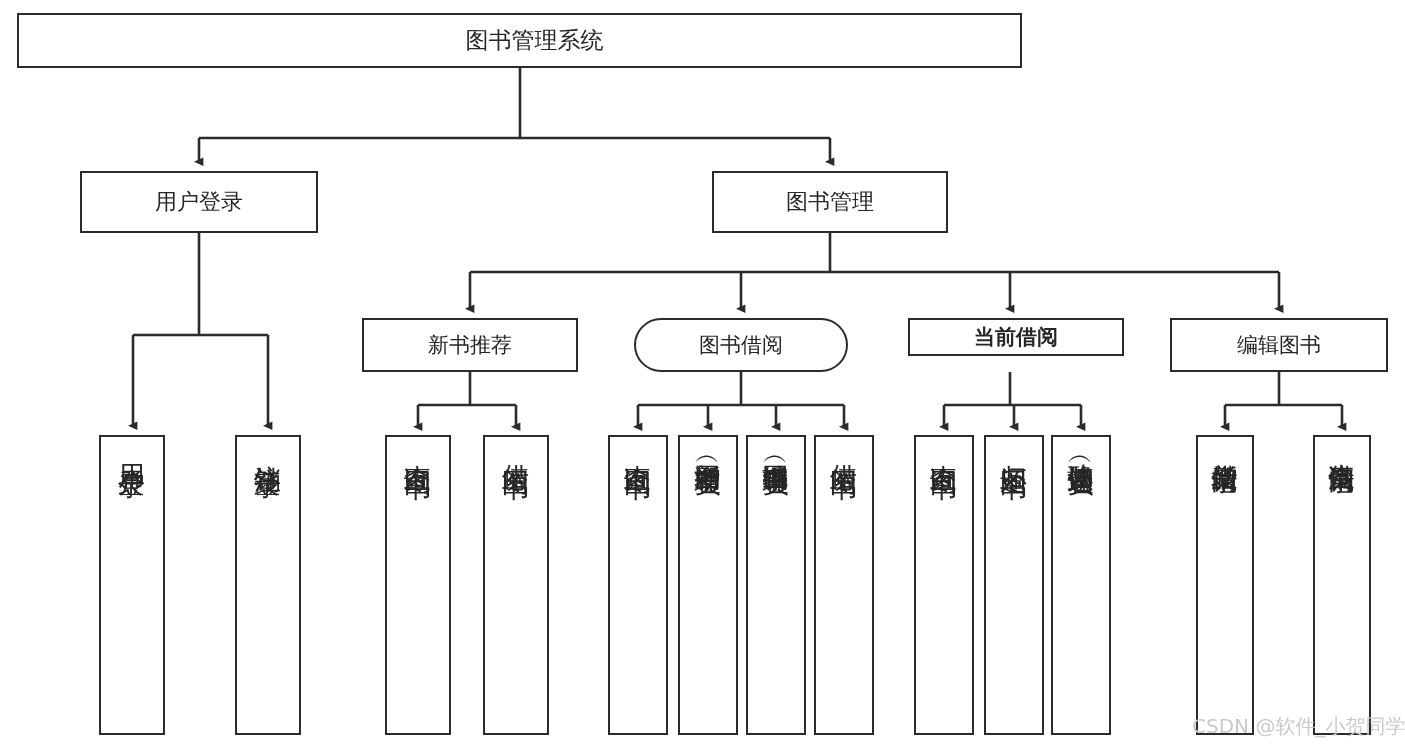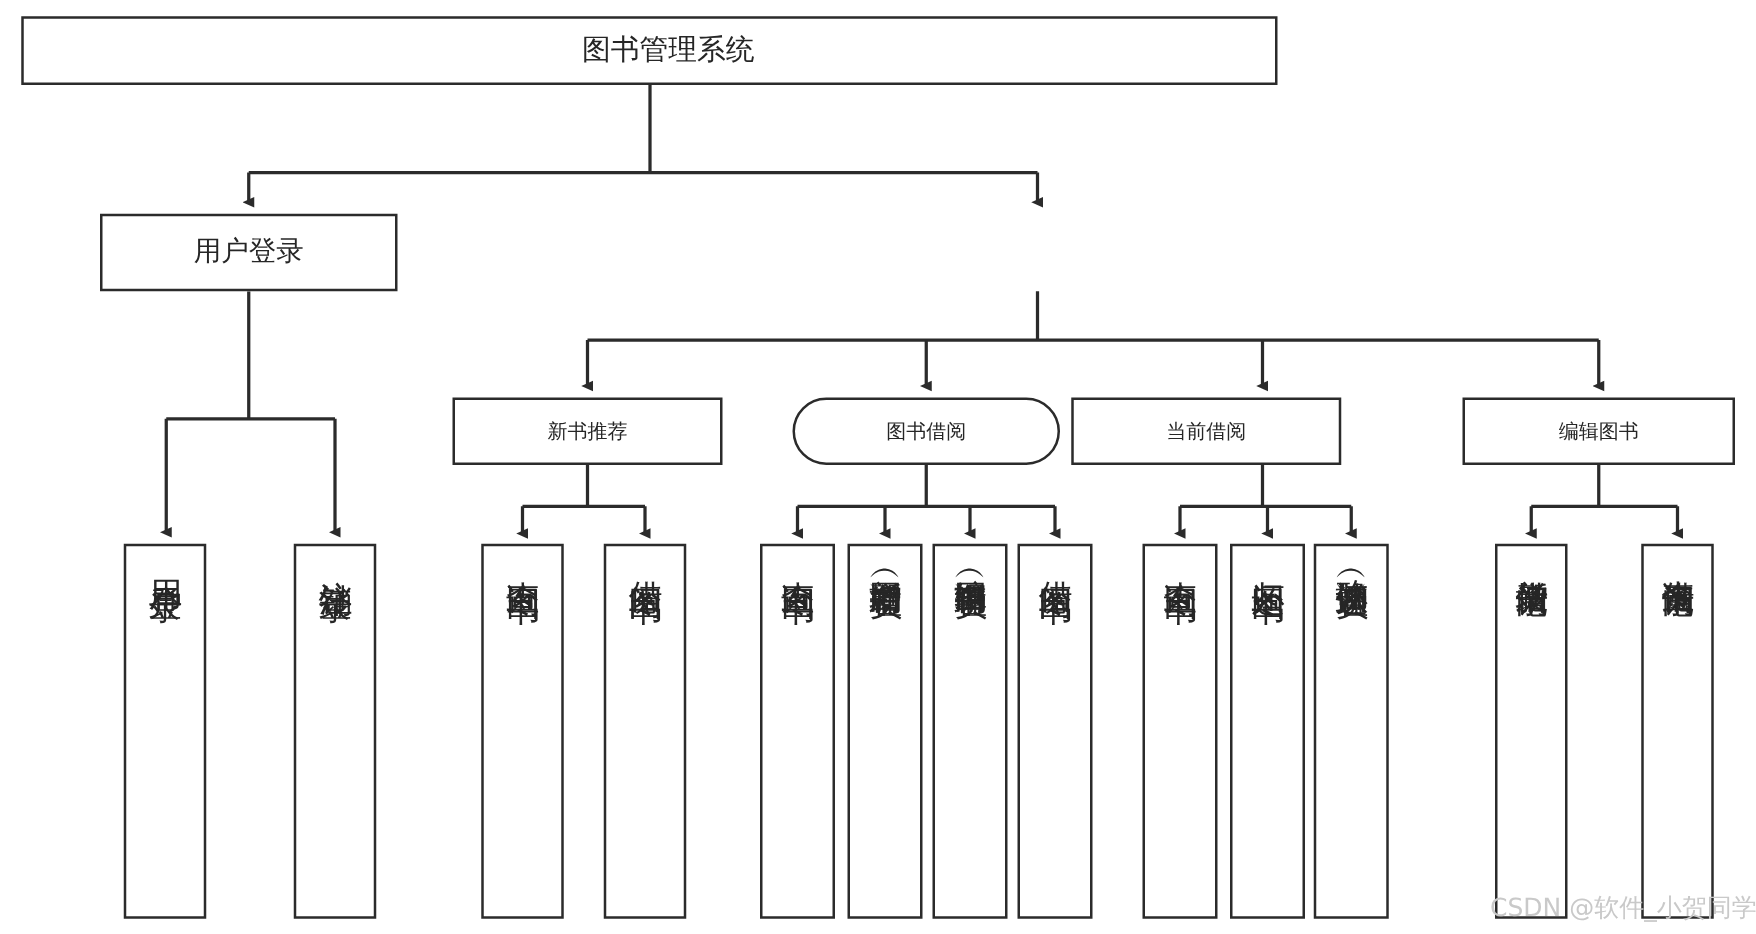--- a/index.html
+++ b/index.html
@@ -44,21 +44,21 @@
     color: #262626;
     white-space: nowrap;
   }
   .node-root .node-label {
     font-size: 23px;
   }
   .node-l2 .node-label {
     font-size: 22px;
   }
   .node-l3 .node-label {
-    font-size: 16px;
+    font-size: 21px;
   }
   
   .node-leaf {
     align-items: flex-start;
     justify-content: center;
     padding-top: 6px;
   }
   .node-leaf .node-label {
     writing-mode: vertical-rl;
     text-orientation: upright;
@@ -138,28 +138,31 @@
     </g>
   </svg>
 
   <div class="node node-root" style="left:17px; top:13px; width:1005px; height:55px;padding-left:30px;">
     <span class="node-label">图书管理系统</span>
   </div>
 
   <div class="node node-l2" style="left:80px; top:171px; width:238px; height:62px;">
     <span class="node-label">用户登录</span>
   </div>
+  <div class="node node-l2" style="left:712px; top:171px; width:236px; height:62px;">
+    <span class="node-label">图书管理</span>
+  </div>
 
   <div class="node node-l3" style="left:362px; top:318px; width:216px; height:54px;">
     <span class="node-label">新书推荐</span>
   </div>
   <div class="node node-l3" style="left:634px; top:318px; width:214px; height:54px;border-radius:27px;">
     <span class="node-label">图书借阅</span>
   </div>
-  <div class="node node-l3" style="left:857px; top:318px; width:216px; height:54px;">
+  <div class="node node-l3" style="left:908px; top:318px; width:216px; height:38px;font-weight:bold;">
     <span class="node-label">当前借阅</span>
   </div>
   <div class="node node-l3" style="left:1170px; top:318px; width:218px; height:54px;">
     <span class="node-label">编辑图书</span>
   </div>
 
   <div class="node node-leaf" style="left:99px; top:435px; width:66px; height:300px;">
     <span class="node-label">用户登录</span>
   </div>
   <div class="node node-leaf" style="left:235px; top:435px; width:66px; height:300px;">

